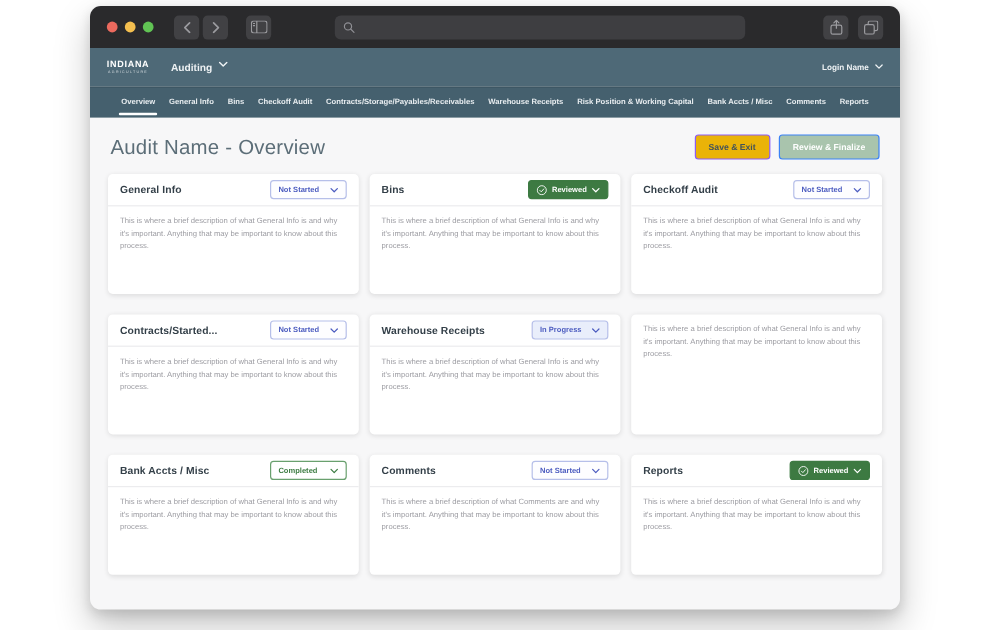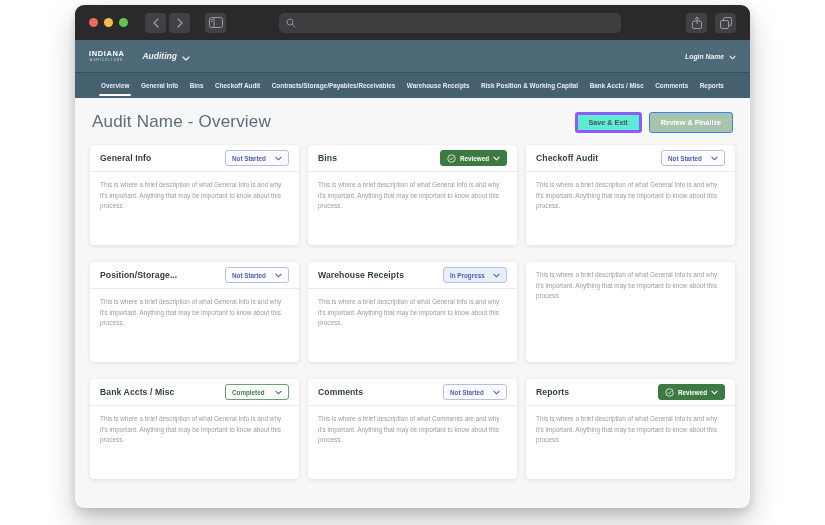--- a/index.html
+++ b/index.html
@@ -23,40 +23,40 @@
   .search { flex:0 1 342px; margin-left:44px; margin-right:auto; height:20px; background:#3e3e41;
             border-radius:5px; display:flex; align-items:center; padding:0 7px; gap:5px; }
   .chrome-right { display:flex; gap:8px; }
 
   
   .app-header { height:28px; flex:0 0 28px; background:#4e6977; display:flex; align-items:center;
                 padding:16px 14px; color:#fff; }
   .logo { line-height:1; text-align:center; margin-right:18px; cursor:default; }
   .logo-top { font-size:7.5px; font-weight:bold; letter-spacing:.6px; }
   .logo-sub { font-size:3px; letter-spacing:1.1px; margin-top:1.5px; color:#d7dee2; }
-  .menu-trigger { display:flex; align-items:flex-end; gap:5px; cursor:pointer; color:#eef2f4;font-style:italic; }
+  .menu-trigger { display:flex; align-items:flex-start; gap:5px; cursor:pointer; color:#eef2f4; }
   .app-menu { font-size:8.5px; font-weight:bold; }
   .user-menu { margin-left:auto; font-size:6.8px; font-weight:bold; }
 
   
   .tabs { height:26px; flex:0 0 26px; background:#45606e; border-top:1px solid rgba(0,0,0,.18);
           display:flex; align-items:stretch; justify-content:space-between; padding:0 22px; }
   .tab { position:relative; display:flex; align-items:center; padding:0 4px; cursor:pointer;
          color:#e8edf0; font-size:6.4px; font-weight:bold; white-space:nowrap; }
   .tab[data-active="true"]::after { content:""; position:absolute; left:2px; right:2px; bottom:2px;
          height:2.5px; background:#ffffff; border-radius:1px; }
 
   
   .content { flex:1; padding:0 15px; }
-  .page-head { display:flex; align-items:flex-start; margin:14px 2px 12px; }
+  .page-head { display:flex; align-items:center; margin:14px 2px 12px; }
   .page-title { font-size:17px; font-weight:400; color:#5c6e78; letter-spacing:.2px; }
   .actions { margin-left:auto; display:flex; gap:7px; }
   .btn { height:21px; padding:0 11px; border-radius:3px; font-size:7.2px; font-weight:bold;
          cursor:pointer; font-family:inherit; }
-  .btn-secondary { background:#5eead4; border:3px solid #8b5cf6; color:#42525b; }
+  .btn-secondary { background:#eab308; border:1px solid #8b5cf6; color:#42525b; }
   .btn-primary { background:#a9c4ad; border:1px solid #3b82f6; color:#ffffff; }
 
   .grid { display:grid; grid-template-columns:repeat(3,1fr); gap:17px 9px; }
   .card { background:#ffffff; border-radius:4px; height:100px;
           box-shadow:0 1px 4px rgba(0,0,0,.10); overflow:hidden; }
   .card-head { display:flex; align-items:center; justify-content:space-between;
                padding:5px 10px; border-bottom:1px solid #ececee; height:27px; }
   .card-title { font-size:8.6px; font-weight:bold; color:#333f48; letter-spacing:.1px; }
   .card-desc { padding:8px 12px 0 10px; font-size:6.4px; line-height:1.65; color:#9c9ca2; }
 
@@ -240,21 +240,21 @@
               <svg width="7" height="5" viewBox="0 0 8 5">
                 <path d="M1 1l3 3 3-3" fill="none" stroke="currentColor" stroke-width="1.2" stroke-linecap="round" stroke-linejoin="round"></path>
               </svg>
             </div>
           </header>
           <p class="card-desc">This is where a brief description of what General Info is and why it's important. Anything that may be important to know about this process.</p>
         </section>
 
         <section class="card">
           <header class="card-head">
-            <h2 class="card-title">Position/Storage...</h2>
+            <h2 class="card-title">Contracts/Started...</h2>
             <div class="status" data-variant="not-started">
 
               <span>Not Started</span>
               <svg width="7" height="5" viewBox="0 0 8 5">
                 <path d="M1 1l3 3 3-3" fill="none" stroke="currentColor" stroke-width="1.2" stroke-linecap="round" stroke-linejoin="round"></path>
               </svg>
             </div>
           </header>
           <p class="card-desc">This is where a brief description of what General Info is and why it's important. Anything that may be important to know about this process.</p>
         </section>

